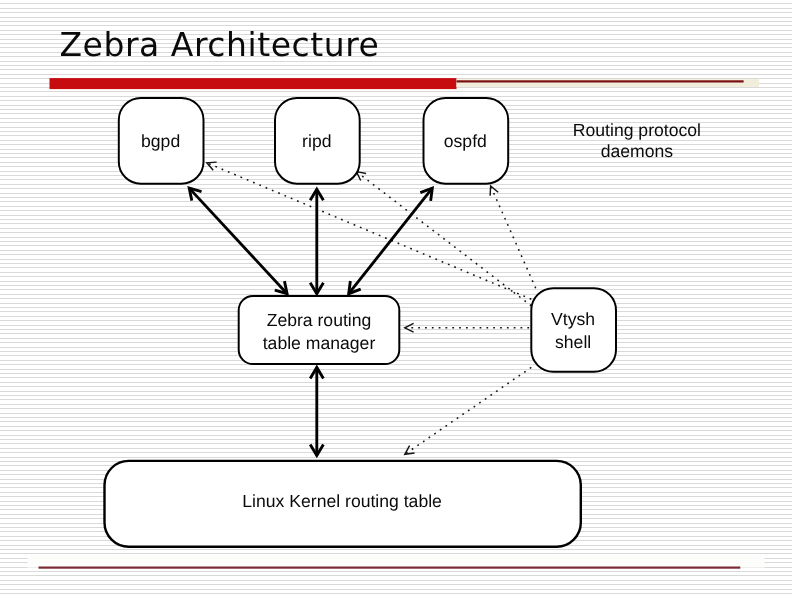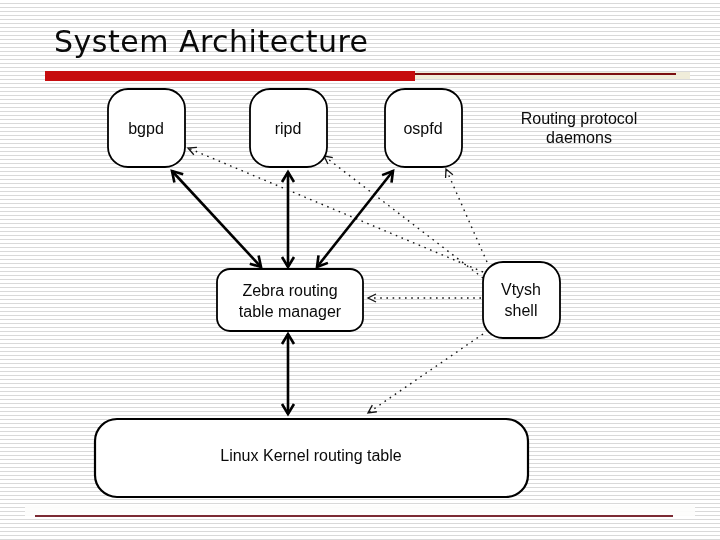--- a/index.html
+++ b/index.html
@@ -26,21 +26,21 @@
   svg.diagram rect.node { fill:#ffffff; stroke:#000000; stroke-width:1.8; }
   svg.diagram rect.big  { stroke-width:2.2; }
   svg.diagram line.solid  { stroke:#000000; stroke-width:2.6; }
   svg.diagram line.dotted { stroke:#141414; stroke-width:1.4; stroke-dasharray:1.6 4.6; }
 </style>
 </head>
 <body>
 
 <div class="slide">
 
-  <h1 class="title">System Architecture</h1>
+  <h1 class="title">Zebra Architecture</h1>
 
   <div class="accent-bar"></div>
   <div class="accent-band">
     <div class="thin-rule"></div>
   </div>
 
   <div class="bottom-band"></div>
   <div class="bottom-rule"></div>
 
   <svg class="diagram" width="720" height="540" viewBox="0 0 720 540">

